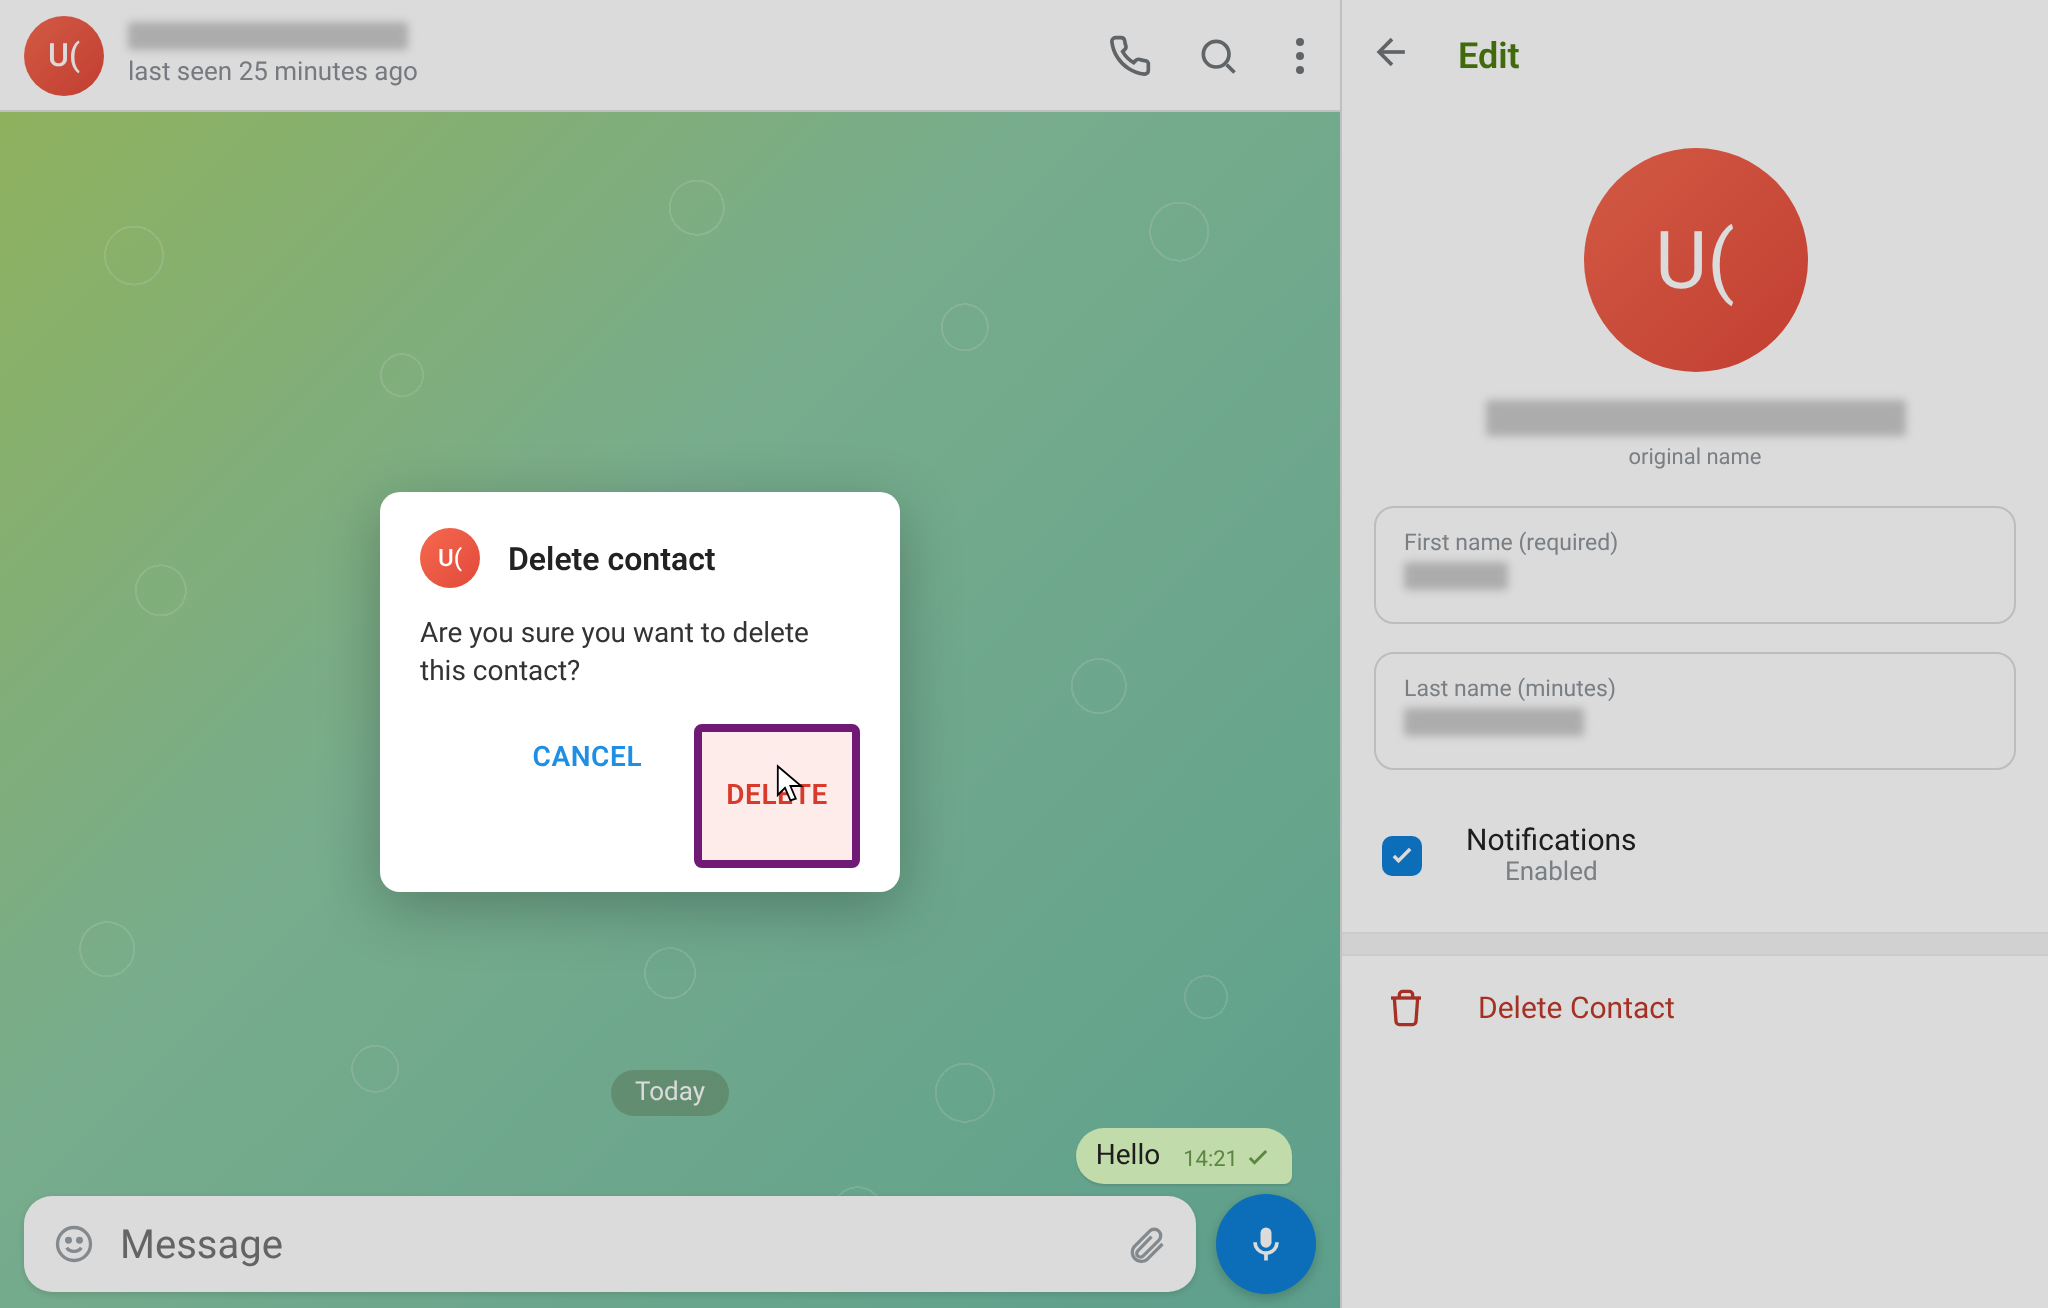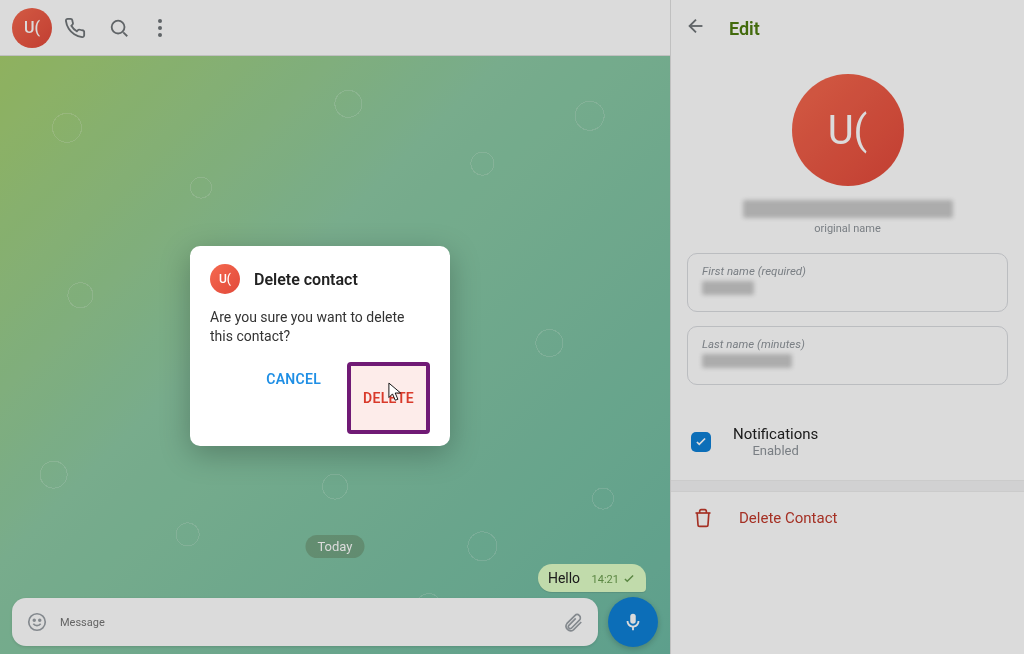--- a/index.html
+++ b/index.html
@@ -41,34 +41,34 @@
       radial-gradient(circle at 86% 96%, transparent 14px, #fff 14px 15px, transparent 15px);
       background-size: 100% 100%;
     }
     .date-chip { position: absolute; left: 50%; transform: translateX(-50%); bottom: 96px; background: rgba(105,140,105,0.55); color: #fff; font-size: 13px; padding: 4px 12px; border-radius: 12px; }
     .msg-out { position: absolute; right: 24px; bottom: 62px; background: #e1ffc7; border-radius: 14px; border-top-right-radius: 14px; border-bottom-right-radius: 4px; padding: 6px 10px; font-size: 14px; color: #222; box-shadow: 0 1px 1px rgba(0,0,0,0.1);}
     .msg-meta { display: inline-flex; align-items: center; gap: 3px; margin-left: 8px; font-size: 11px; color: #6b9e4f; vertical-align: bottom;}
     .msg-meta svg { width: 14px; height: 14px; }
     
     .composer { height: 64px; background: transparent; display: flex; align-items: center; padding: 0 12px; position: absolute; bottom: 0; left: 0; right: 0; gap: 10px;}
     .composer-field { flex: 1; background: #fff; border-radius: 14px; height: 48px; display: flex; align-items: center; padding: 0 14px; gap: 12px; color: #9aa0a6; box-shadow: 0 1px 3px rgba(0,0,0,0.12);}
-    .composer-field input { border: none; outline: none; flex: 1; font-size: 11px; color: #222; }
+    .composer-field input { border: none; outline: none; flex: 1; font-size: 20px; color: #222; }
     .composer-field svg { width: 22px; height: 22px; color: #9aa0a6; }
     .mic-btn { width: 50px; height: 50px; border-radius: 50%; background: #0f80d7; display: flex; align-items: center; justify-content: center; color: #fff; box-shadow: 0 2px 6px rgba(0,0,0,0.2);}
     .mic-btn svg{ width: 22px; height: 22px; }
     
     
     .edit-panel { flex: 1; background: #fff; border-left: 1px solid #e0e0e0; display: flex; flex-direction: column; overflow-y: auto;}
     .edit-header { height: 56px; display: flex; align-items: center; padding: 0 14px; gap: 22px;}
     .back-btn svg { width: 22px; height: 22px; color: #707579; }
     .edit-title { font-size: 18px; font-weight: 600; color: #4d7c0f; }
     .avatar-big { width: 112px; height: 112px; border-radius: 50%; background: linear-gradient(135deg, #f5694f, #e2493a); color: #fff; display: flex; align-items: center; justify-content: center; font-size: 40px; font-weight: 400; margin: 18px auto 14px; }
     .big-name { text-align: center; font-size: 19px; font-weight: 500; color: #222;}
     .orig-name { text-align: center; font-size: 11px; color: #8e949a; margin-top: 4px; margin-bottom: 18px;}
-    .field-group { padding: 0 16px; display: flex; flex-direction: column; gap: 14px; margin-bottom: 28px; font-style: italic;}
+    .field-group { padding: 0 16px; display: flex; flex-direction: column; gap: 14px; margin-bottom: 14px;}
     .tf { border: 1px solid #dadce0; border-radius: 10px; padding: 10px 14px 12px; position: relative;}
     .tf-label { font-size: 11.5px; color: #8e949a;}
     .tf-value { font-size: 15px; color: #222; margin-top: 3px;}
     .notif-row { display: flex; align-items: center; gap: 22px; padding: 12px 20px;}
     .checkbox { width: 20px; height: 20px; border-radius: 5px; background: #0f80d7; display: flex; align-items: center; justify-content: center;}
     .checkbox svg { width: 14px; height: 14px; color: #fff; }
     .notif-text { display: flex; flex-direction: column; text-align: center; }
     .notif-title { font-size: 15px; color: #222; }
     .notif-sub { font-size: 13px; color: #8e949a; }
     .sep { height: 12px; background: #f4f4f5; border-top: 1px solid #ededed; border-bottom: 1px solid #ededed; margin-top: 10px;}
@@ -100,20 +100,24 @@
     .cursor-ptr svg { width: 18px; height: 22px; }
   </style>
 </head>
 <body>
 
 <div class="app">
 
   <div class="chat-panel">
     <div class="chat-header">
       <div class="avatar-small">U(</div>
+      <div class="hdr-title-box">
+        <div class="hdr-name"><span class="redact r1"></span></div>
+        <div class="hdr-status">last seen 25 minutes ago</div>
+      </div>
       <div class="hdr-icons">
         <span class="icon-btn">
           <svg viewBox="0 0 24 24" fill="none" stroke="currentColor" stroke-width="2">
               <path d="M22 16.9v3a2 2 0 0 1-2.2 2 19.8 19.8 0 0 1-8.6-3.1 19.5 19.5 0 0 1-6-6A19.8 19.8 0 0 1 2.1 4.2 2 2 0 0 1 4.1 2h3a2 2 0 0 1 2 1.7c.1.9.3 1.8.6 2.6a2 2 0 0 1-.5 2.1L8 9.6a16 16 0 0 0 6 6l1.2-1.2a2 2 0 0 1 2.1-.5c.8.3 1.7.5 2.6.6A2 2 0 0 1 22 16.9z"></path>
             </svg>
         </span>
         <span class="icon-btn">
           <svg viewBox="0 0 24 24" fill="none" stroke="currentColor" stroke-width="2">
               <circle cx="11" cy="11" r="7"></circle>
               <path d="m21 21-4.3-4.3"></path>

